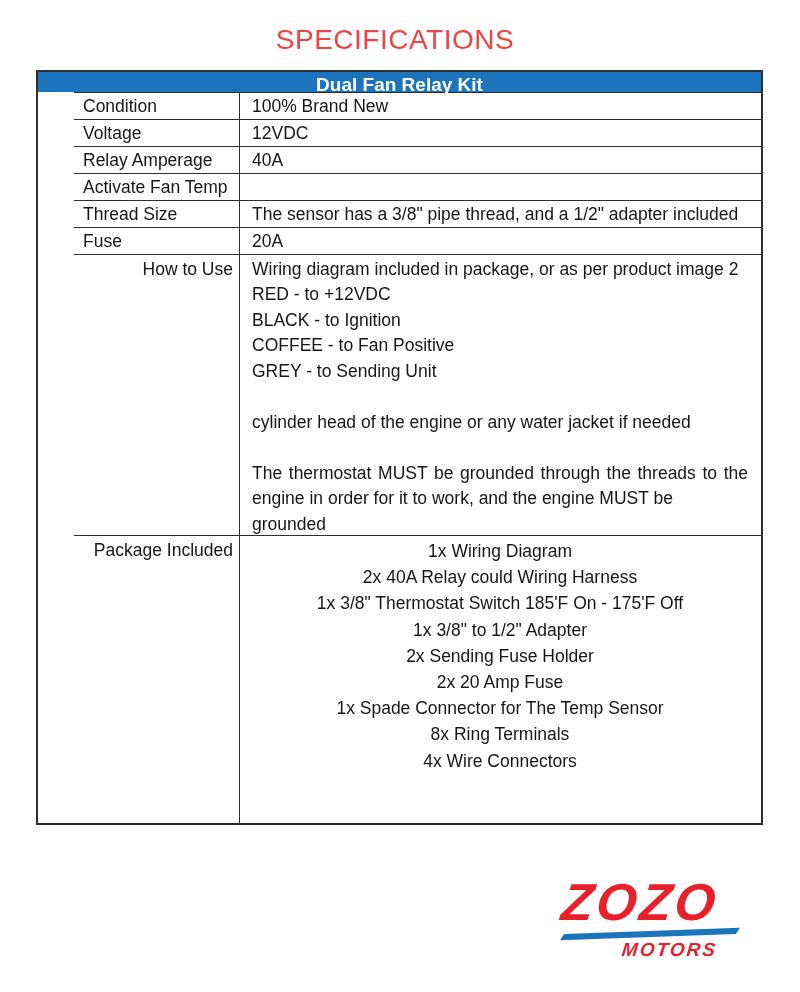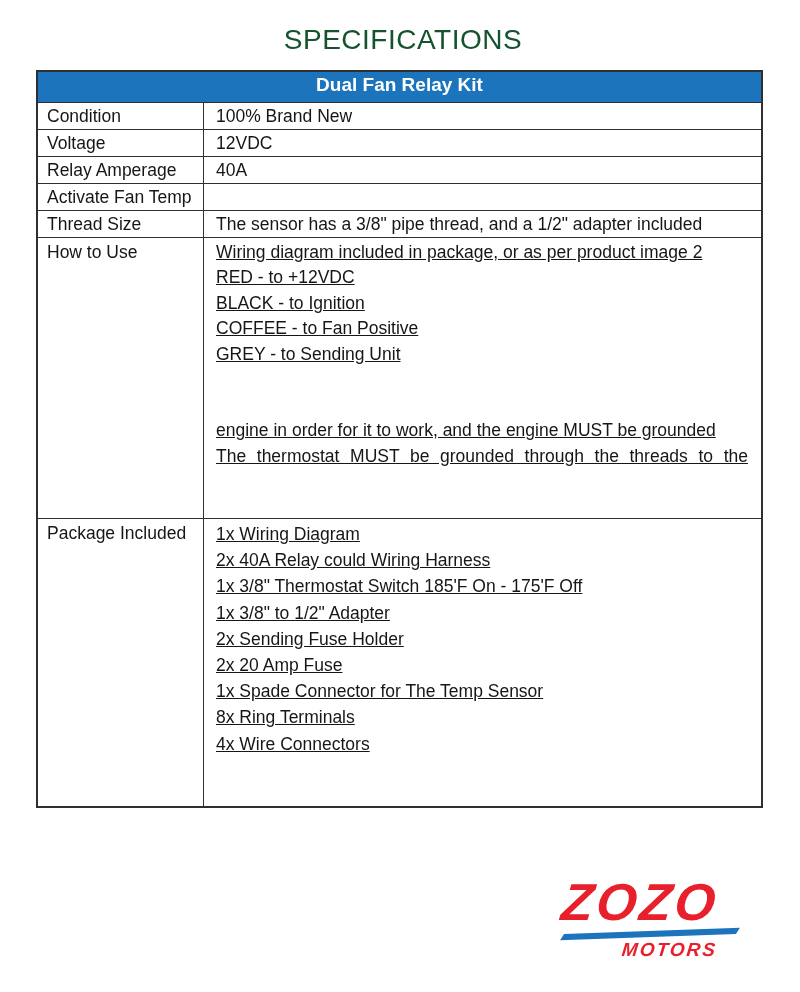--- a/index.html
+++ b/index.html
@@ -8,77 +8,78 @@
     width: 800px;
     height: 992px;
     background: #ffffff;
     font-family: "Liberation Sans", sans-serif;
     color: #161616;
     overflow: hidden;
   }
   .title {
     position: absolute;
     top: 24px;
-    left: 8px;
+    left: 0;
     width: 790px;
     text-align: center;
     font-size: 28px;
     font-weight: 400;
     letter-spacing: 0.5px;
-    color: #14532d;
+    color: #ef4444;
   }
   .spec-table {
     position: absolute;
     left: 36px;
     top: 70px;
     width: 727px;
     border: 2px solid #2f2f2f;
     box-sizing: border-box;
     background: #ffffff;
   }
   .thead {
-    height: 30px;
+    height: 20px;
     line-height: 26px;
     background: #1b74bc;
     color: #ffffff;
     font-size: 19px;
     font-weight: 700;
     text-align: center;
   }
   .trow {
     display: flex;
     box-sizing: border-box;
     border-top: 1px solid #2f2f2f;
+    margin-left: 36px;
   }
   .trow.simple { height: 27px; }
   .tlabel {
     width: 166px;
     box-sizing: border-box;
     border-right: 1px solid #2f2f2f;
     padding: 0 6px 0 9px;
     font-size: 17.5px;
     line-height: 26px;
     white-space: nowrap;
     overflow: hidden;
   }
-  .trow.multi .tlabel { line-height: 25px; padding-top: 2px; }
+  .trow.multi .tlabel { line-height: 25px; padding-top: 2px; text-align: right; }
   .tvalue {
     flex: 1;
     box-sizing: border-box;
     padding: 0 12px 0 12px;
     font-size: 17.5px;
     line-height: 26px;
     white-space: nowrap;
     overflow: hidden;
   }
-  .tvalue.lines { white-space: normal; padding-top: 2px; padding-right: 13px; text-decoration: underline; }
+  .tvalue.lines { white-space: normal; padding-top: 2px; padding-right: 13px; }
   .line { width: 100%; }
   .lh-howto .line   { line-height: 25.45px; min-height: 25.45px; }
   .lh-note .line    { line-height: 26.6px;  min-height: 26.6px; }
-  .lh-package .line { line-height: 26.2px;  min-height: 26.2px; }
+  .lh-package .line { line-height: 26.2px;  min-height: 26.2px; text-align: center; }
   .jline { text-align: justify; text-align-last: justify; }
   .row-howto   { height: 281px; }
   .row-note    { height: 80px; }
   .row-package { height: 288px; }
 
   .logo {
     position: absolute;
     left: 558px;
     top: 876px;
     width: 210px;
@@ -147,33 +148,38 @@
 
     <div class="trow simple">
       <div class="tlabel">Activate Fan Temp</div>
     </div>
 
     <div class="trow simple">
       <div class="tlabel">Thread Size</div>
       <div class="tvalue">The sensor has a 3/8" pipe thread, and a 1/2" adapter included</div>
     </div>
 
+    <div class="trow simple">
+      <div class="tlabel">Fuse</div>
+      <div class="tvalue">20A</div>
+    </div>
 
     <div class="trow multi row-howto">
       <div class="tlabel">How to Use</div>
       <div class="tvalue lines lh-howto">
         <div class="line">Wiring diagram included in package, or as per product image 2</div>
         <div class="line">RED - to +12VDC</div>
         <div class="line">BLACK - to Ignition</div>
         <div class="line">COFFEE - to Fan Positive</div>
         <div class="line">GREY - to Sending Unit</div>
         <div class="line"></div>
+        <div class="line">cylinder head of the engine or any water jacket if needed</div>
         <div class="line"></div>
+        <div class="line jline">The thermostat MUST be grounded through the threads to the</div>
         <div class="line">engine in order for it to work, and the engine MUST be grounded</div>
-        <div class="line jline">The thermostat MUST be grounded through the threads to the</div>
       </div>
     </div>
 
 
     <div class="trow multi row-package">
       <div class="tlabel">Package Included</div>
       <div class="tvalue lines lh-package">
         <div class="line">1x Wiring Diagram</div>
         <div class="line">2x 40A Relay could Wiring Harness</div>
         <div class="line">1x 3/8" Thermostat Switch 185'F On - 175'F Off</div>

